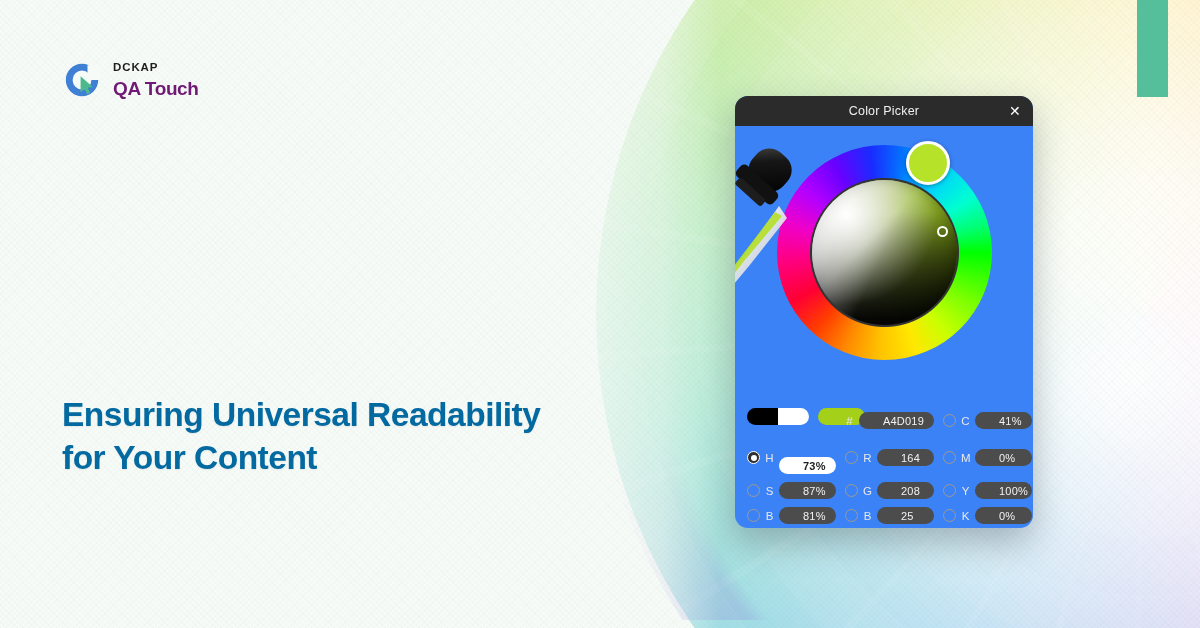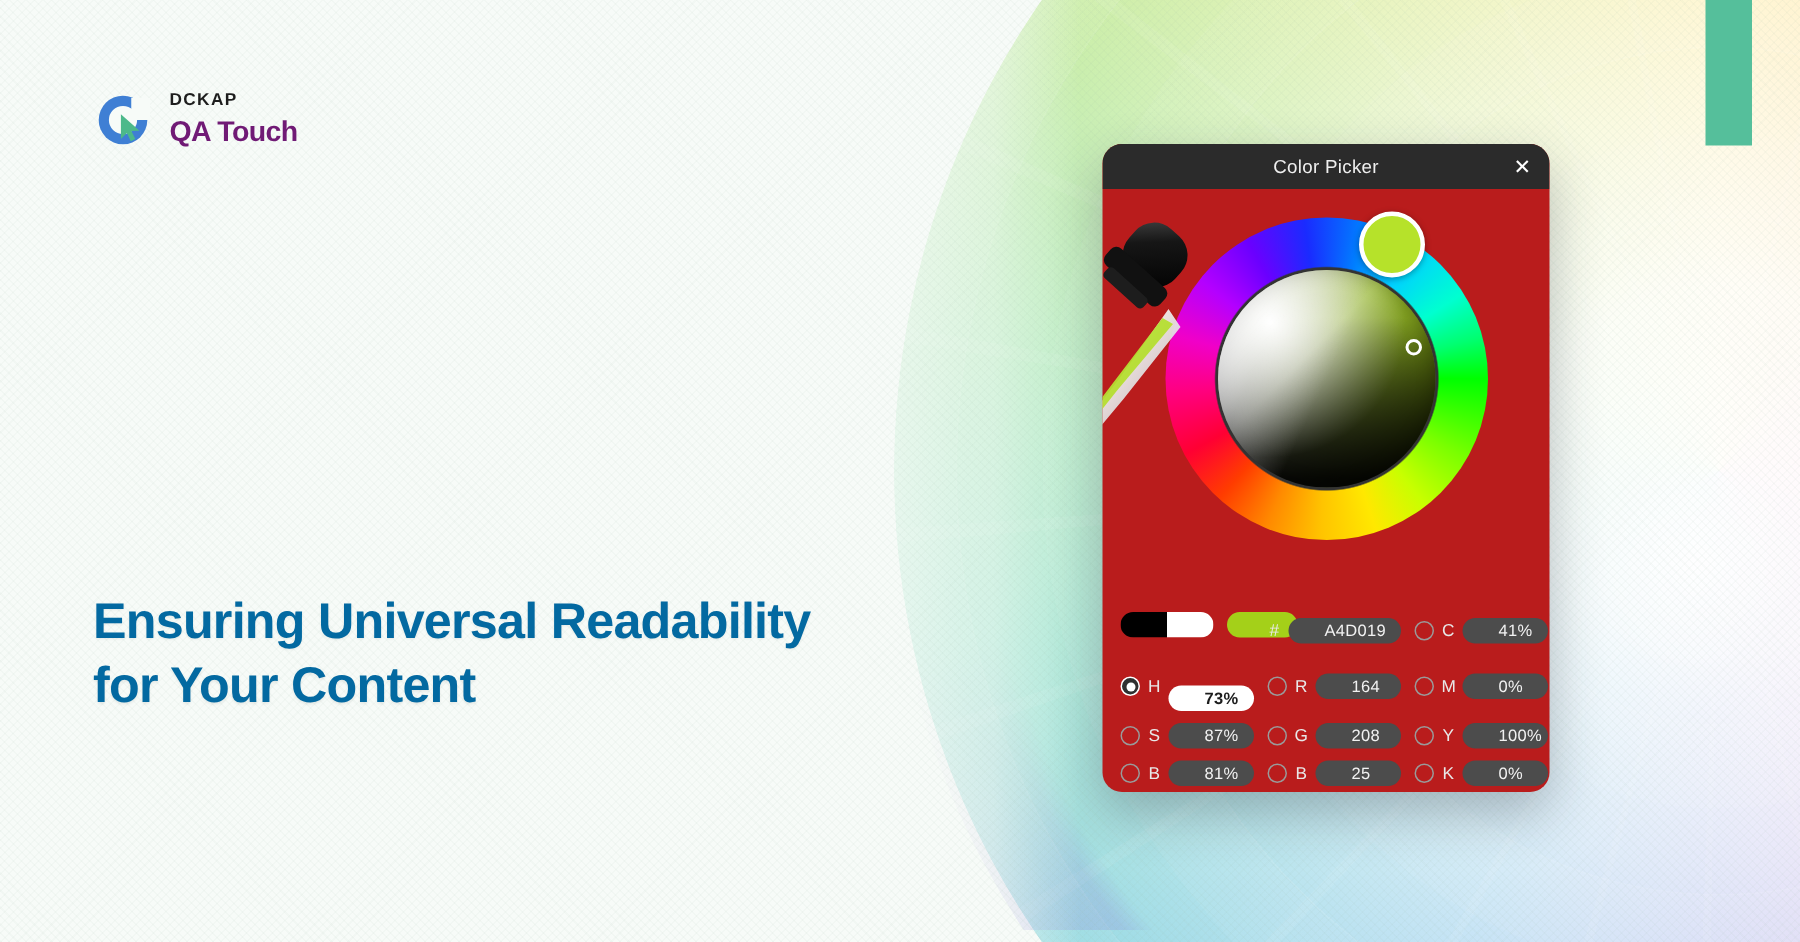--- a/index.html
+++ b/index.html
@@ -95,21 +95,21 @@
   .h2{
     position:absolute;left:62px;top:394px;width:620px;
     font-size:33.5px;font-weight:700;line-height:1.28;letter-spacing:-0.5px;
     color:#0369a1;text-shadow:0 1px 2px rgba(0,0,0,.07);
   }
   .h2 span{display:block;}
 
   
   .picker{
     position:absolute;left:735px;top:96px;width:298px;height:432px;
-    background:#b91c1c;border-radius:13px;
+    background:#3b82f6;border-radius:13px;
     box-shadow:0 14px 34px rgba(30,40,50,.3);
     overflow:hidden;
   }
   .picker-title{
     position:relative;height:30px;background:#2b2b2b;
     display:flex;align-items:center;justify-content:center;
     color:#efefef;font-size:12.5px;letter-spacing:.2px;
   }
   .picker-close{
     position:absolute;right:12px;top:50%;transform:translateY(-50%);

